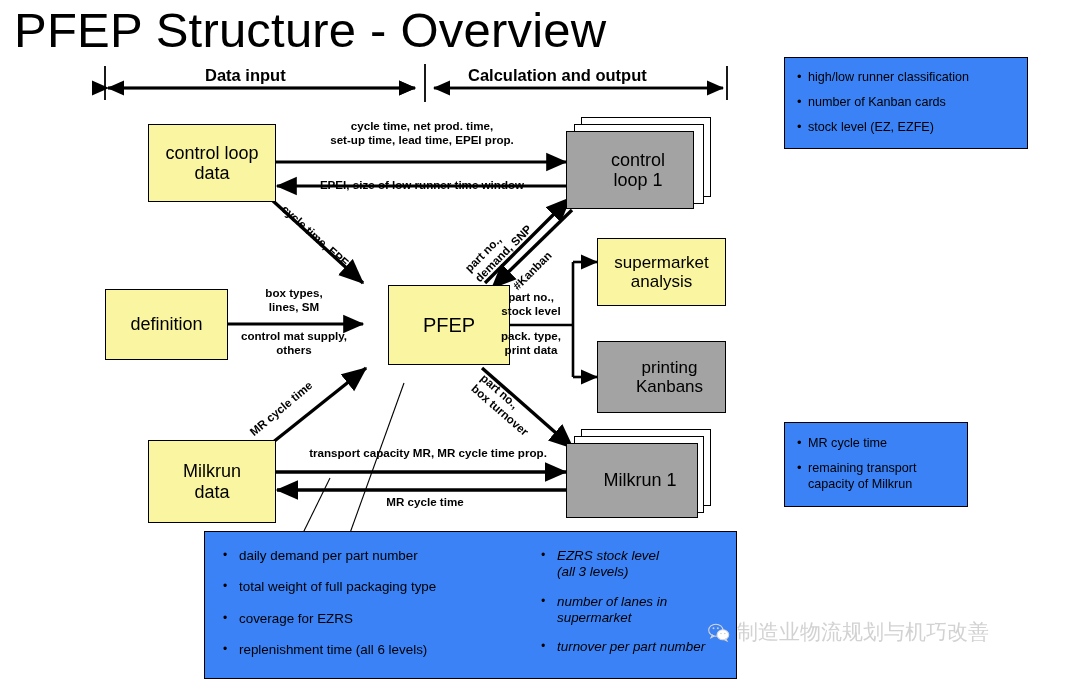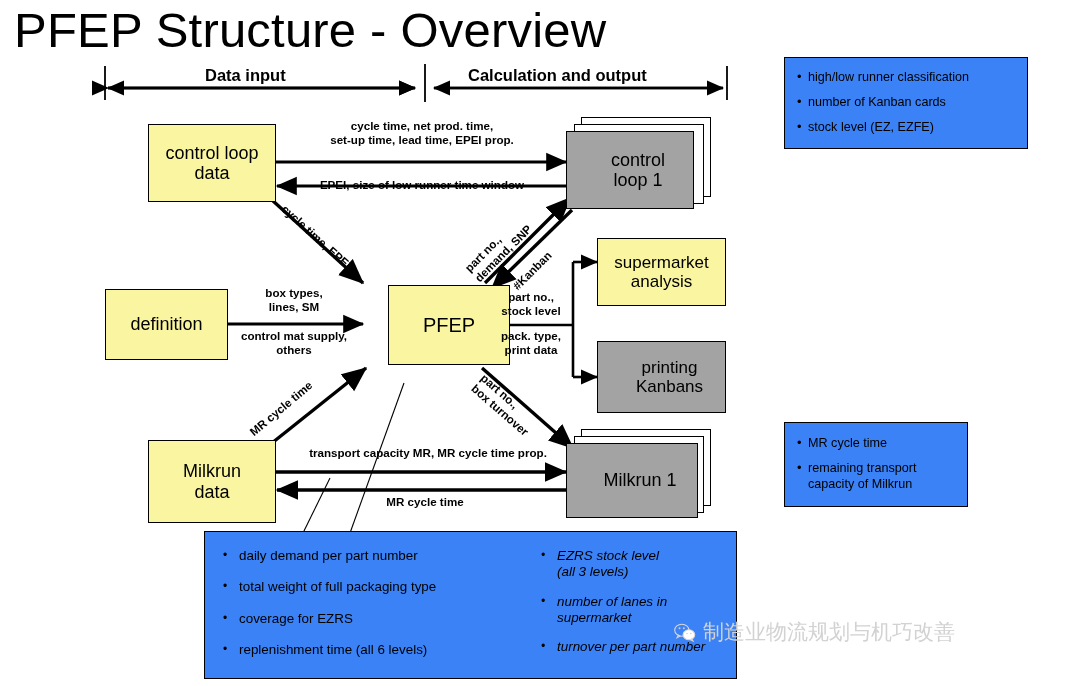--- a/index.html
+++ b/index.html
@@ -213,21 +213,21 @@
           <li style="white-space:pre-line;">EZRS stock level
 (all 3 levels)</li>
           <li style="white-space:pre-line;">number of lanes in
 supermarket</li>
           <li>turnover per part number</li>
         </ul>
       </div>
     </div>
   </div>
 
-  <div class="watermark" style="left:673px;top:618px;">
+  <div class="watermark" style="left:707px;top:618px;">
     <span class="wm-logo">
       <svg viewBox="0 0 24 24" width="23" height="23">
         <ellipse cx="9.2" cy="9.6" rx="7.4" ry="6.3" fill="none" stroke="#d8d8d8" stroke-width="1.1"></ellipse>
         <path d="M5.6 14.6 L4.2 17.4 L7.2 15.8 Z" fill="none" stroke="#d8d8d8" stroke-width="1.1"></path>
         <circle cx="6.8" cy="7.6" r="1" fill="#d0d0d0"></circle>
         <circle cx="11.3" cy="7.6" r="1" fill="#d0d0d0"></circle>
         <ellipse cx="16.6" cy="14.4" rx="6.1" ry="5.2" fill="#ffffff" stroke="#d8d8d8" stroke-width="1.1"></ellipse>
         <path d="M19.6 18.6 L20.9 21 L18.1 19.6 Z" fill="none" stroke="#d8d8d8" stroke-width="1.1"></path>
         <circle cx="14.6" cy="13.1" r=".85" fill="#d0d0d0"></circle>
         <circle cx="18.6" cy="13.1" r=".85" fill="#d0d0d0"></circle>

